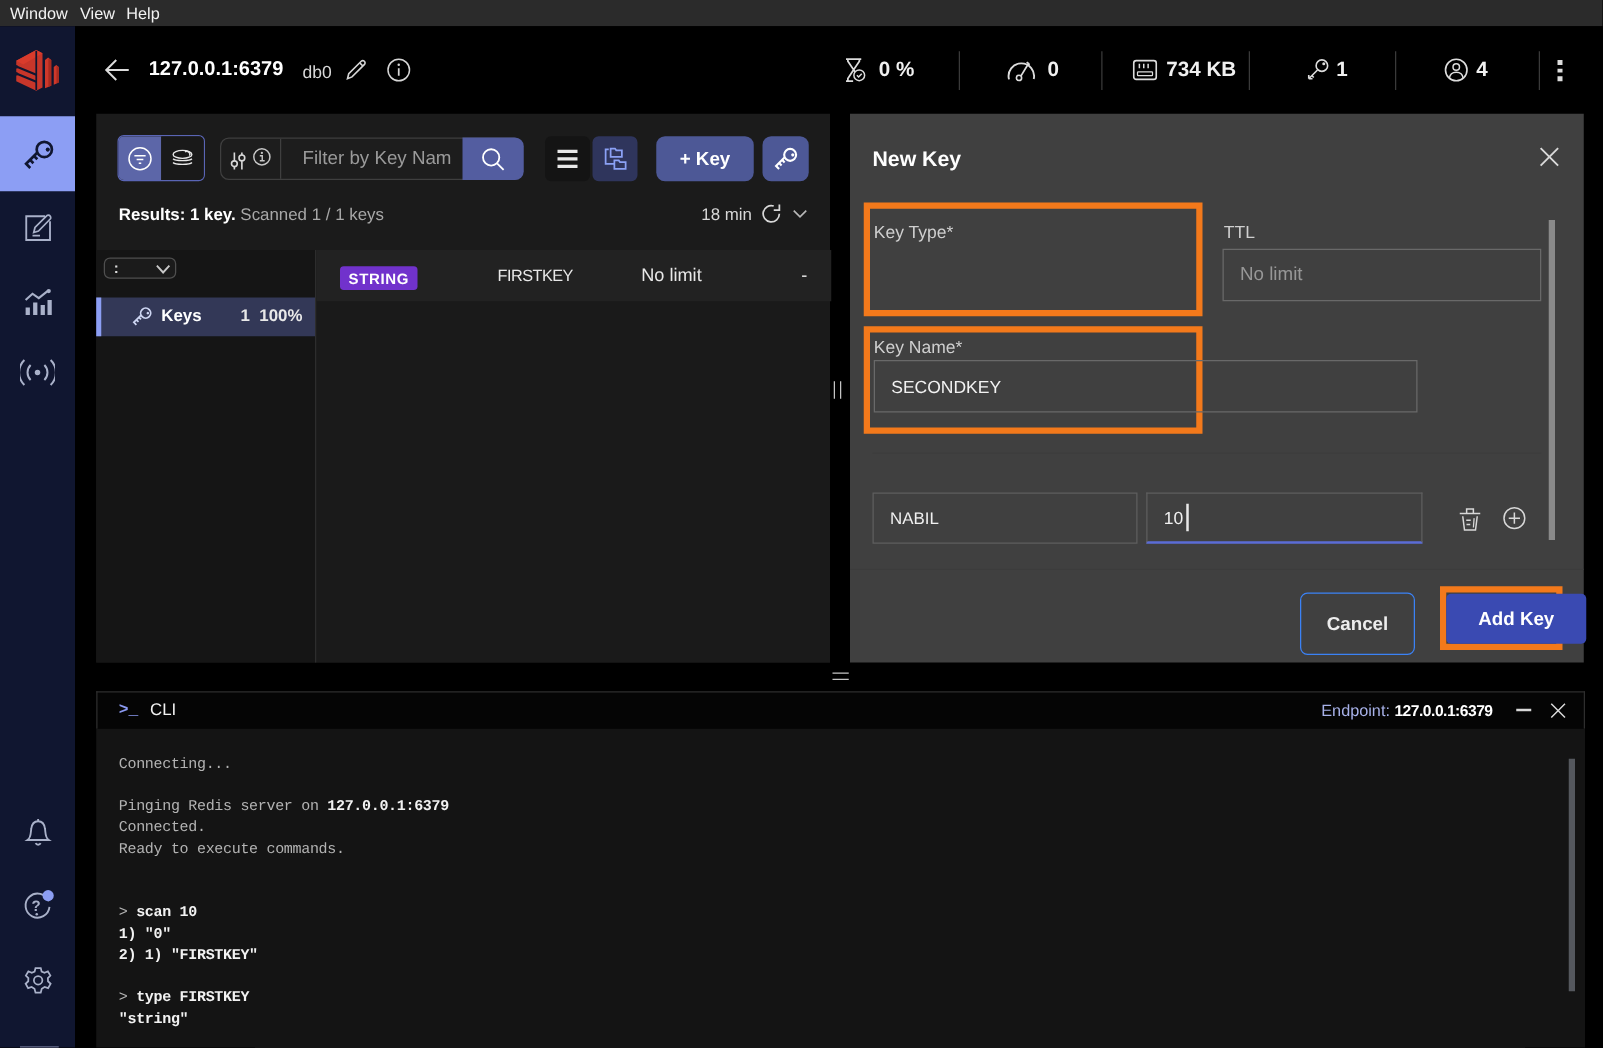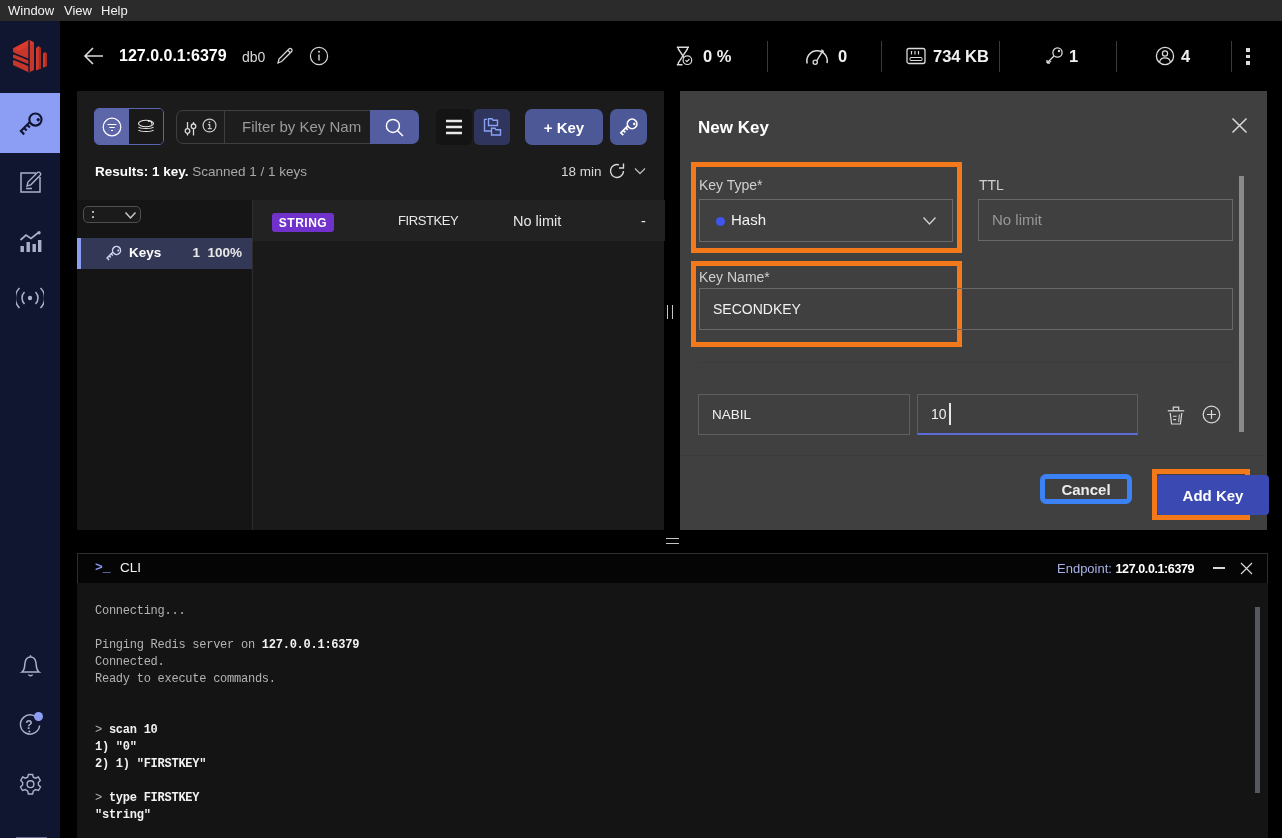--- a/index.html
+++ b/index.html
@@ -302,36 +302,29 @@
 <div class="abs" style="left:666px;top:538px;width:13px;height:6px;border-top:1.5px solid #c5c5c5;border-bottom:1.5px solid #c5c5c5"></div>
 
 <div id="dialog">
   <div class="abs" style="left:18px;top:27px;font-size:17px;font-weight:bold;color:#fff">New Key</div>
   <svg class="abs" style="left:551px;top:26px" width="17" height="17" viewBox="0 0 17 17">
     <path d="M1.5 1.5 L15.5 15.5 M15.5 1.5 L1.5 15.5" stroke="#d8d8d8" stroke-width="1.5"></path>
   </svg>
 
   <div class="obox" style="left:11px;top:71px;width:271px;height:91px"></div>
   <div class="abs" style="left:19px;top:86px;font-size:14px;color:#cfcfcf">Key Type*</div>
-  <div class="inp" style="left:19px;top:108px;width:254px;height:43px">
-    <div class="abs" style="left:16px;top:17px;width:9px;height:9px;border-radius:50%;background:#4154f0"></div>
-    <span class="abs" style="left:31px;top:11px;font-size:15px;color:#f2f2f2">Hash</span>
-    <svg class="abs" style="left:222px;top:16px" width="15" height="10" viewBox="0 0 15 10">
-      <path d="M1.5 1.5 L7.5 8 L13.5 1.5" stroke="#d0d0d0" stroke-width="1.4" fill="none"></path>
-    </svg>
-  </div>
 
   <div class="abs" style="left:299px;top:86px;font-size:14px;color:#cfcfcf">TTL</div>
   <div class="inp" style="left:298px;top:108px;width:255px;height:42px">
     <span class="abs" style="left:13px;top:11px;font-size:15px;color:#979797">No limit</span>
   </div>
 
   <div class="obox" style="left:11px;top:170px;width:271px;height:86px"></div>
   <div class="abs" style="left:19px;top:178px;font-size:14px;color:#cfcfcf">Key Name*</div>
-  <div class="inp" style="left:19px;top:197px;width:534px;height:42px">
+  <div class="inp" style="left:19px;top:197px;width:435px;height:42px">
     <span class="abs" style="left:13px;top:12px;font-size:14px;color:#f2f2f2">SECONDKEY</span>
   </div>
 
   <div class="abs" style="left:18px;top:271px;width:535px;height:1px;background:#3c3c3c"></div>
 
   <div class="inp" style="left:18px;top:303px;width:212px;height:41px;border-color:#5e5e5e">
     <span class="abs" style="left:13px;top:12px;font-size:13.5px;color:#f0f0f0">NABIL</span>
   </div>
   <div class="inp" style="left:237px;top:303px;width:221px;height:41px;border-color:#5e5e5e;border-bottom:2px solid #5b6cd6">
     <span class="abs" style="left:13px;top:11px;font-size:14px;color:#f0f0f0">10</span>
@@ -347,21 +340,21 @@
   </svg>
 
   <svg class="abs" style="left:522px;top:314px" width="19" height="19" viewBox="0 0 19 19">
     <circle cx="9.5" cy="9.5" r="8.3" stroke="#d8d8d8" stroke-width="1.2" fill="none"></circle>
     <path d="M9.5 5 L9.5 14 M5 9.5 L14 9.5" stroke="#d8d8d8" stroke-width="1.2"></path>
   </svg>
 
   <div class="abs" style="left:559px;top:85px;width:5px;height:256px;background:#8a8a8a"></div>
 
   <div class="abs" style="left:0;top:364px;width:587px;height:1px;background:#3c3c3c"></div>
-  <div class="abs" style="left:360px;top:383px;width:92px;height:30px;border:5px solid #3b82f6;border-radius:6px;display:flex;align-items:center;justify-content:center;color:#ececec;font-weight:bold;font-size:15px">Cancel</div>
+  <div class="abs" style="left:360px;top:383px;width:92px;height:50px;border:1px solid #3b82f6;border-radius:6px;display:flex;align-items:center;justify-content:center;color:#ececec;font-weight:bold;font-size:15px">Cancel</div>
   <div class="obox" style="left:472px;top:378px;width:98px;height:51px"></div>
   <div class="abs" style="left:477px;top:384px;width:112px;height:40px;background:#3a4ab2;border-radius:4px;display:flex;align-items:center;justify-content:center;color:#fff;font-weight:bold;font-size:15px">Add Key</div>
 </div>
 
 <div id="clihead">
   <span class="abs" style="left:17px;top:6px;font-family:'Liberation Mono',monospace;font-size:13px;font-weight:bold;color:#8a99f0">&gt;_</span>
   <span class="abs" style="left:42px;top:6px;font-size:13.5px;color:#f2f2f2">CLI</span>
   <span class="abs" style="left:979px;top:7px;font-size:13px;color:#a7b1e8">Endpoint: <b style="color:#fff;font-size:12.5px;letter-spacing:-0.4px">127.0.0.1:6379</b></span>
   <div class="abs" style="left:1135px;top:13px;width:12px;height:1.6px;background:#d8d8d8"></div>
   <svg class="abs" style="left:1162px;top:8px" width="13" height="13" viewBox="0 0 13 13">

